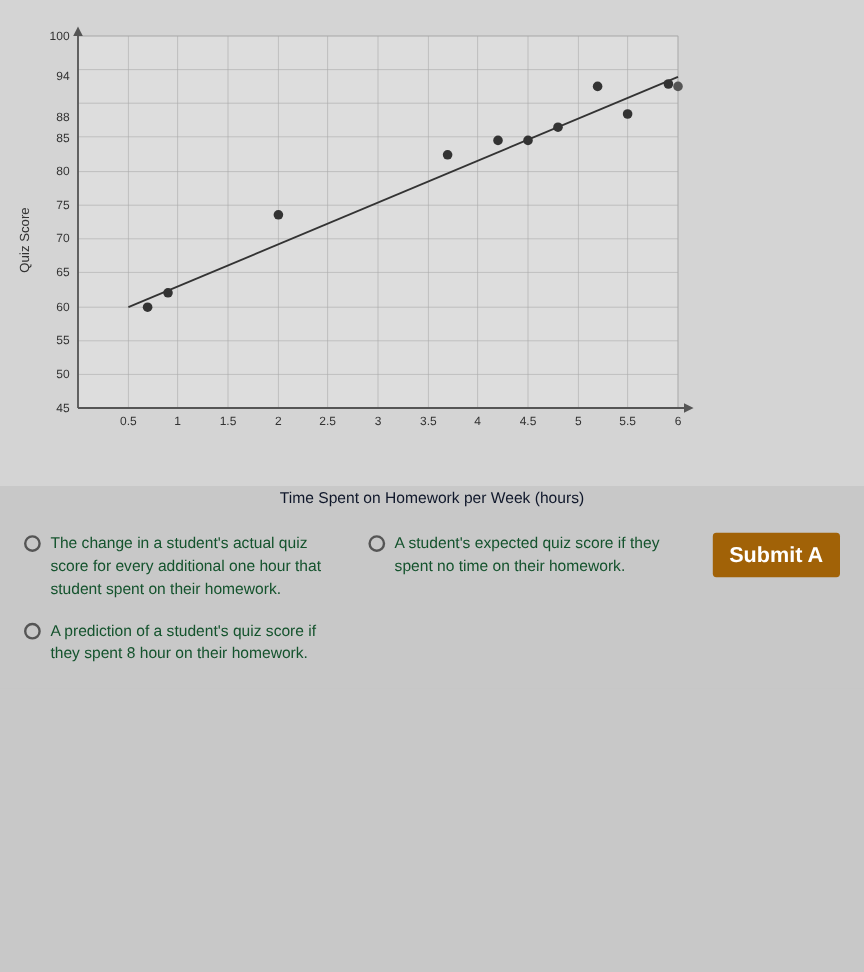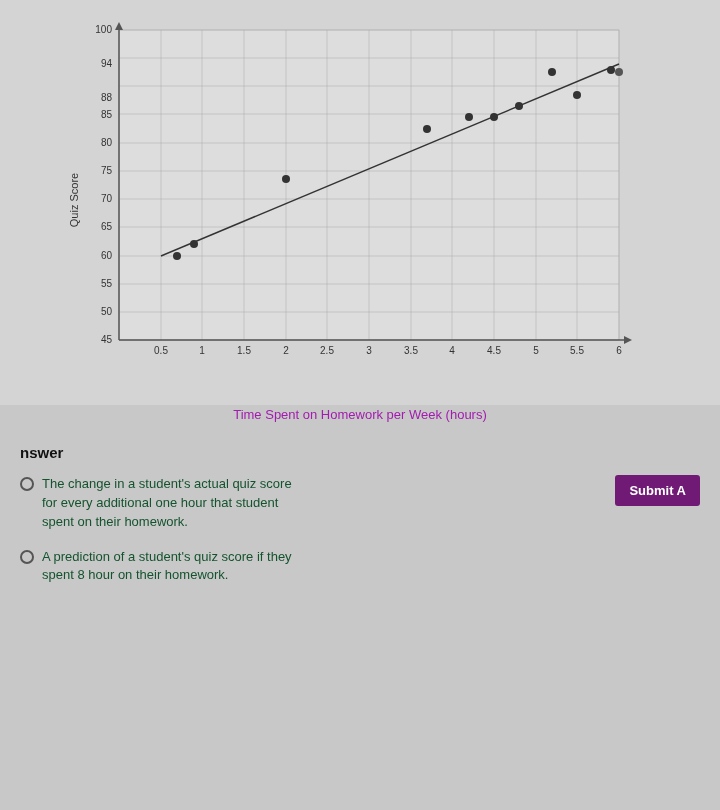--- a/index.html
+++ b/index.html
@@ -9,38 +9,38 @@
       background: #c8c8c8;
       font-family: Arial, sans-serif;
       font-size: 14px;
       color: #111;
     }
 
     .chart-area {
       background: #d4d4d4;
       padding: 10px 23px 5px 10px;
       display: flex;
-      justify-content: center;
+      justify-content: flex-start;
     }
 
     .chart-container {
       position: relative;
       width: 580px;
       height: 390px;
     }
 
     .chart-svg {
       width: 100%;
       height: 100%;
     }
 
     .chart-xlabel {
       text-align: center;
       font-size: 13px;
-      color: #a21caf;
+      color: #0f172a;
       margin-top: 2px;
       margin-bottom: 6px;
     }
 
     
     .answer-section {
       background: #c8c8c8;
       padding: 16px 20px 20px 20px;
     }
 
@@ -67,25 +67,25 @@
       background: #c8c8c8;
     }
 
     .option-text {
       font-size: 13px;
       line-height: 1.45;
       color: #14532d;
     }
 
     .submit-btn {
-      background: #701a75;
+      background: #a16207;
       color: white;
       border: none;
       padding: 8px 14px;
-      font-size: 13px;
+      font-size: 18px;
       font-weight: bold;
       cursor: pointer;
       border-radius: 3px;
       white-space: nowrap;
       height: fit-content;
       align-self: flex-start;
     }
 
     .top-right-area {
       display: flex;
@@ -223,39 +223,42 @@
       <circle cx="555" cy="52" r="4" fill="#555"></circle>
     </svg>
   </div>
 </div>
 
 <div class="chart-xlabel">
   <span>Time Spent on Homework per Week (hours)</span>
 </div>
 
 <div class="answer-section">
-  <div class="answer-title">nswer</div>
 
   <div class="options-with-button">
 
     <div class="col-left">
 
       <div class="option-item">
         <div class="option-radio"></div>
         <span class="option-text">The change in a student's actual quiz score for every additional one hour that student spent on their homework.</span>
       </div>
 
       <div class="option-item">
         <div class="option-radio"></div>
         <span class="option-text">A prediction of a student's quiz score if they spent 8 hour on their homework.</span>
       </div>
     </div>
 
     <div class="col-right">
 
 
+      <div class="option-item">
+        <div class="option-radio"></div>
+        <span class="option-text">A student's expected quiz score if they spent no time on their homework.</span>
+      </div>
     </div>
 
     <div class="top-right-area">
       <button class="submit-btn">Submit A</button>
     </div>
   </div>
 </div>
 
 </body></html>

